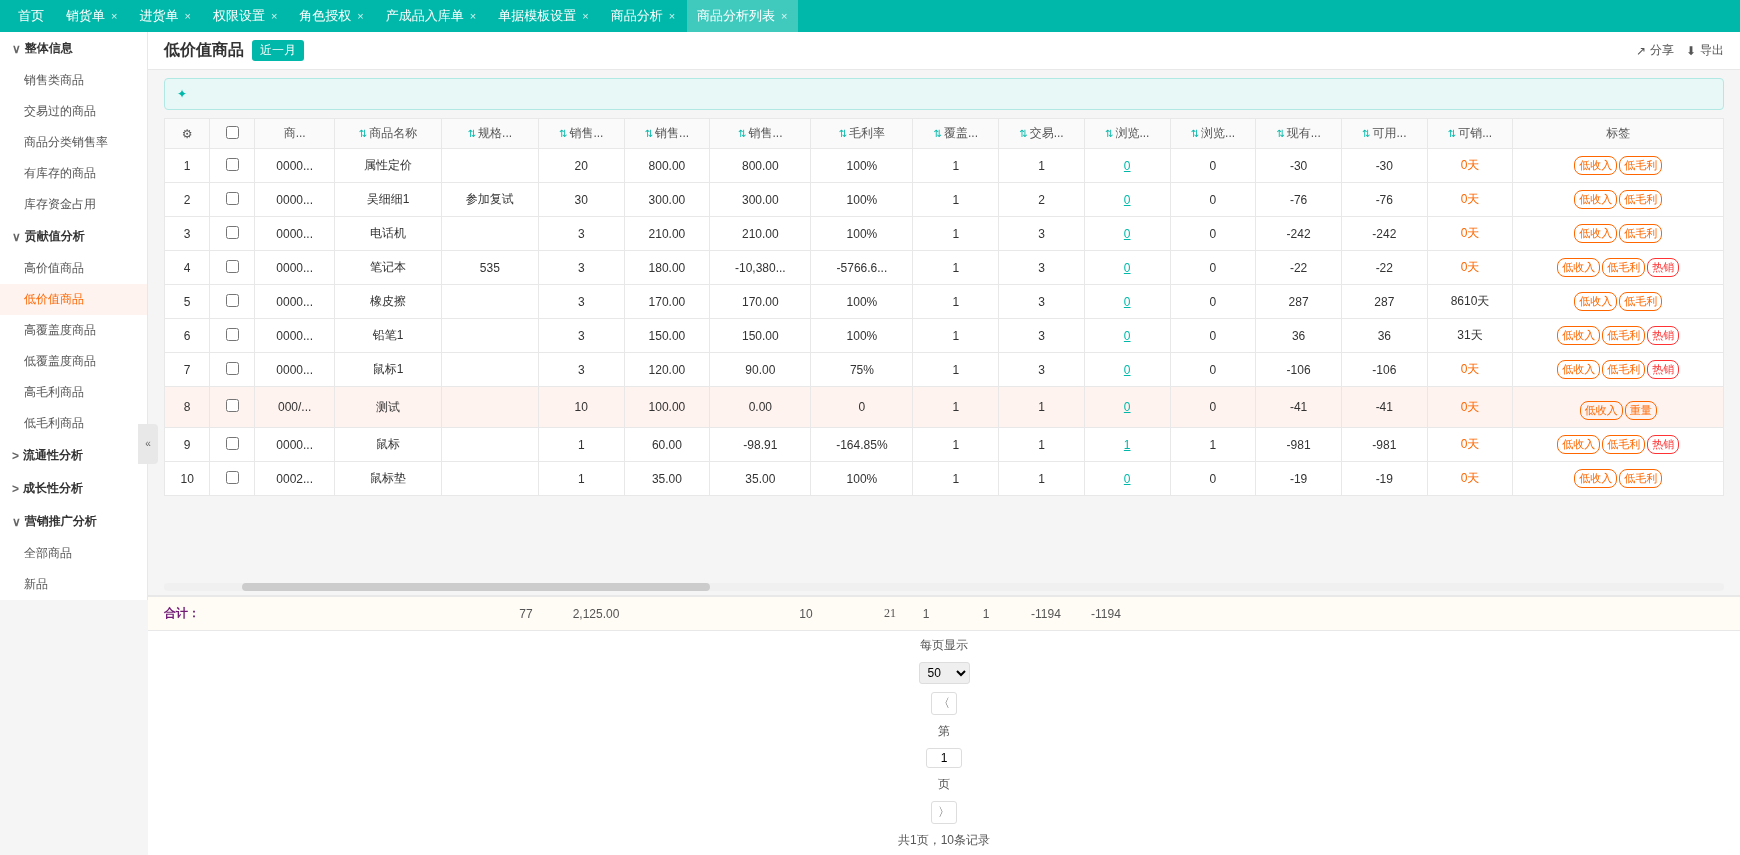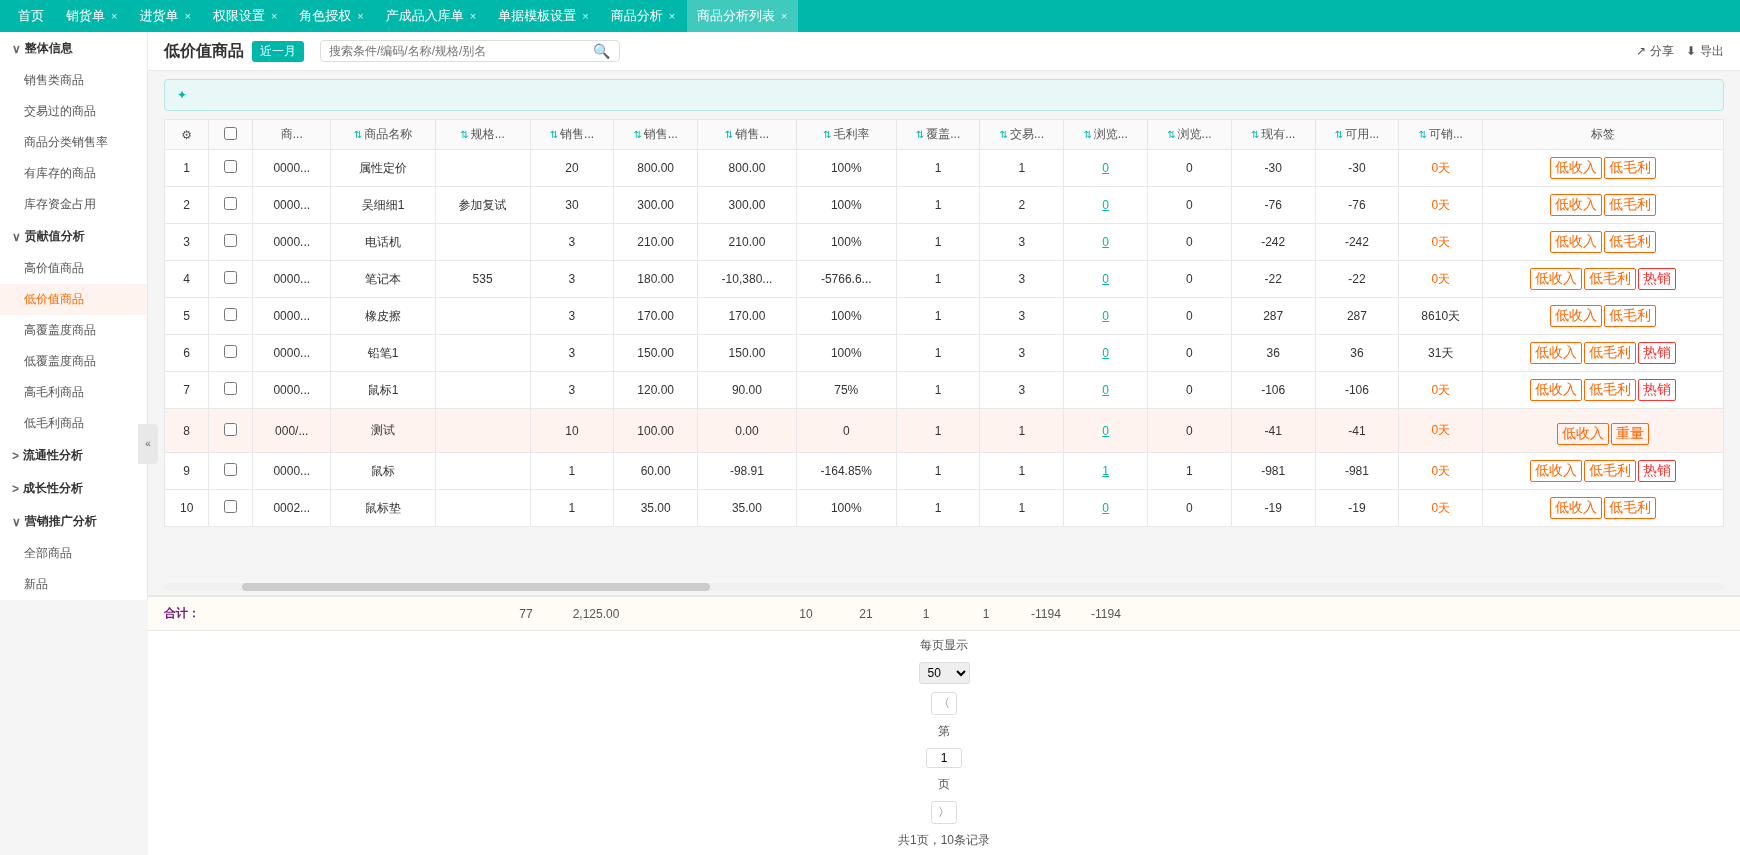--- a/index.html
+++ b/index.html
@@ -189,22 +189,22 @@
       border: 1px solid #e8e8e8;
       padding: 6px 8px;
       text-align: center;
       color: #333;
       white-space: nowrap;
     }
     tr.highlighted td { background: #fff3ef; }
     .tag {
       display: inline-block;
       padding: 1px 4px;
-      border-radius: 2px;
-      font-size: 14px;
+      border-radius: 8px;
+      font-size: 11px;
       margin: 1px;
     }
     .tag-orange { color: #ff6600; border: 1px solid #ff6600; }
     .tag-hot { color: #ff3333; border: 1px solid #ff3333; }
     .tag-warning { color: #ff6600; border: 1px solid #ff6600; }
     .days-orange { color: #ff6600; }
     .link-text { color: #00b8a9; text-decoration: underline; cursor: pointer; }
     
     
     .table-footer {
@@ -308,24 +308,20 @@
         <div class="sidebar-item">新品</div>
       </div>
     <div class="collapse-btn">«</div>
   </div>
 
   <div class="content-area">
 
     <div class="content-header">
       <span class="page-title">低价值商品</span>
       <button class="time-filter-btn">近一月</button>
-      <div class="search-box">
-        <input type="text" placeholder="搜索条件/编码/名称/规格/别名" style="">
-        <span class="search-icon">🔍</span>
-      </div>
       <div class="header-actions">
         <div class="action-btn">
           <span>↗</span>
           <span>分享</span>
         </div>
         <div class="action-btn">
           <span>⬇</span>
           <span>导出</span>
         </div>
       </div>
@@ -563,21 +559,21 @@
           <div style="width: 30px; text-align: center; flex-shrink: 0;"></div>
           <div style="width: 30px; text-align: center; flex-shrink: 0;"></div>
           <div style="width: 60px; text-align: center; flex-shrink: 0;"></div>
           <div style="width: 100px; text-align: center; flex-shrink: 0;"></div>
           <div style="width: 60px; text-align: center; flex-shrink: 0;"></div>
           <div style="width: 60px; text-align: center; flex-shrink: 0;">77</div>
           <div style="width: 80px; text-align: center; flex-shrink: 0;">2,125.00</div>
           <div style="width: 80px; text-align: center; flex-shrink: 0;"></div>
           <div style="width: 60px; text-align: center; flex-shrink: 0;"></div>
           <div style="width: 60px; text-align: center; flex-shrink: 0;">10</div>
-          <div style="width: 60px; text-align: center; flex-shrink: 0;">21</div>
+          <div style="width: 60px; text-align: right; flex-shrink: 0; font-family: Liberation Serif, serif;">21</div>
           <div style="width: 60px; text-align: center; flex-shrink: 0;">1</div>
           <div style="width: 60px; text-align: center; flex-shrink: 0;">1</div>
           <div style="width: 60px; text-align: center; flex-shrink: 0;">-1194</div>
           <div style="width: 60px; text-align: center; flex-shrink: 0;">-1194</div>
           <div style="width: 60px; text-align: center; flex-shrink: 0;"></div>
           <div style="width: 100px; text-align: center; flex-shrink: 0;"></div>
         </div>
     </div>
 
     <div class="pagination-bar">

